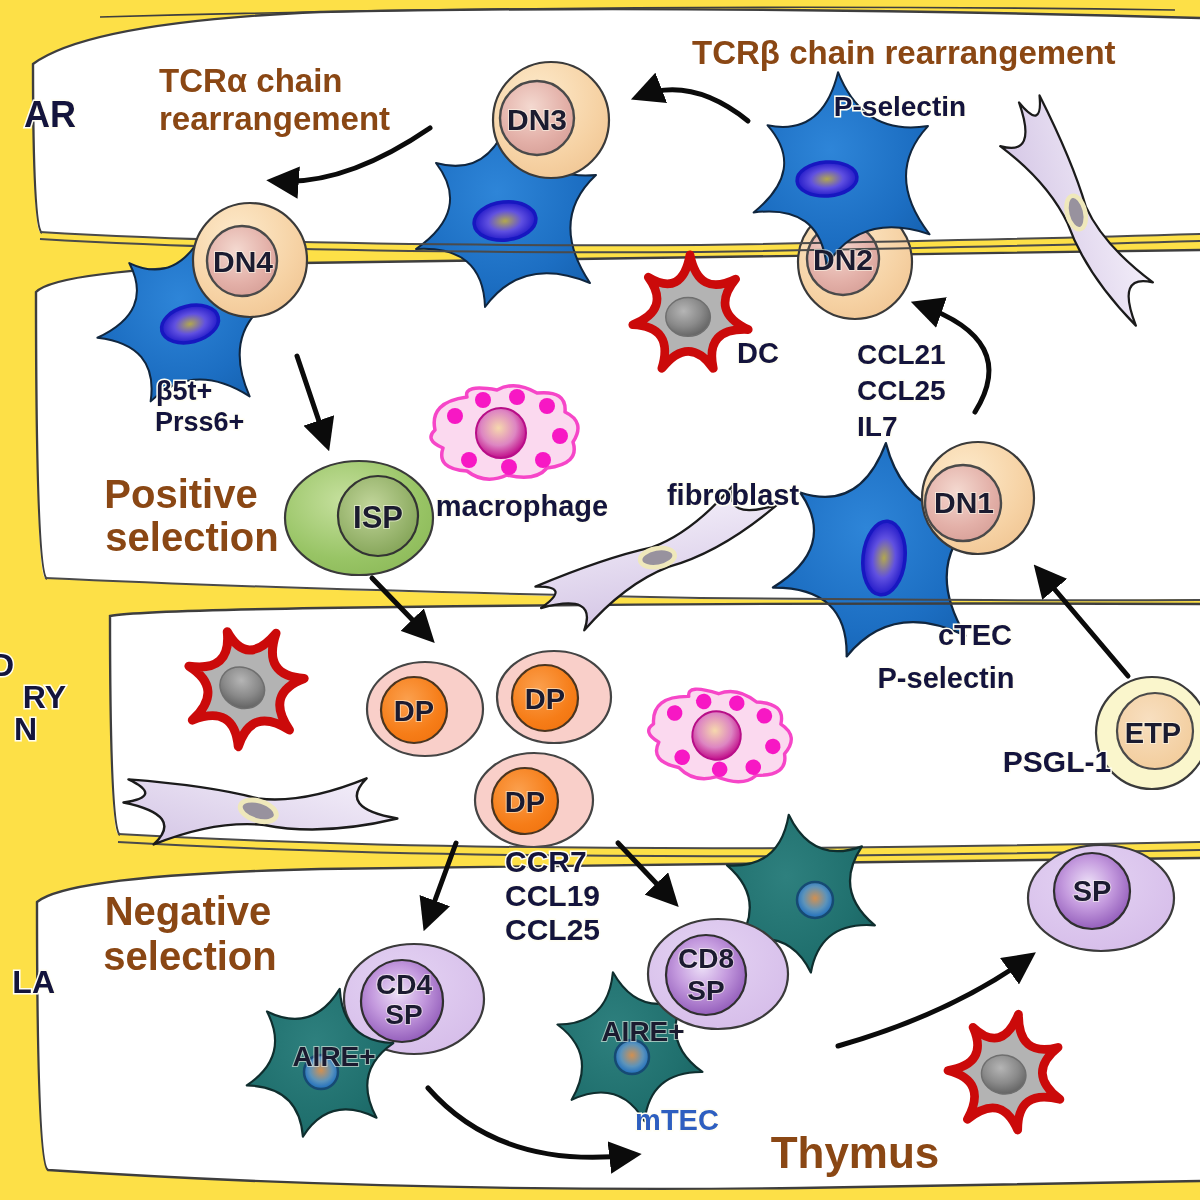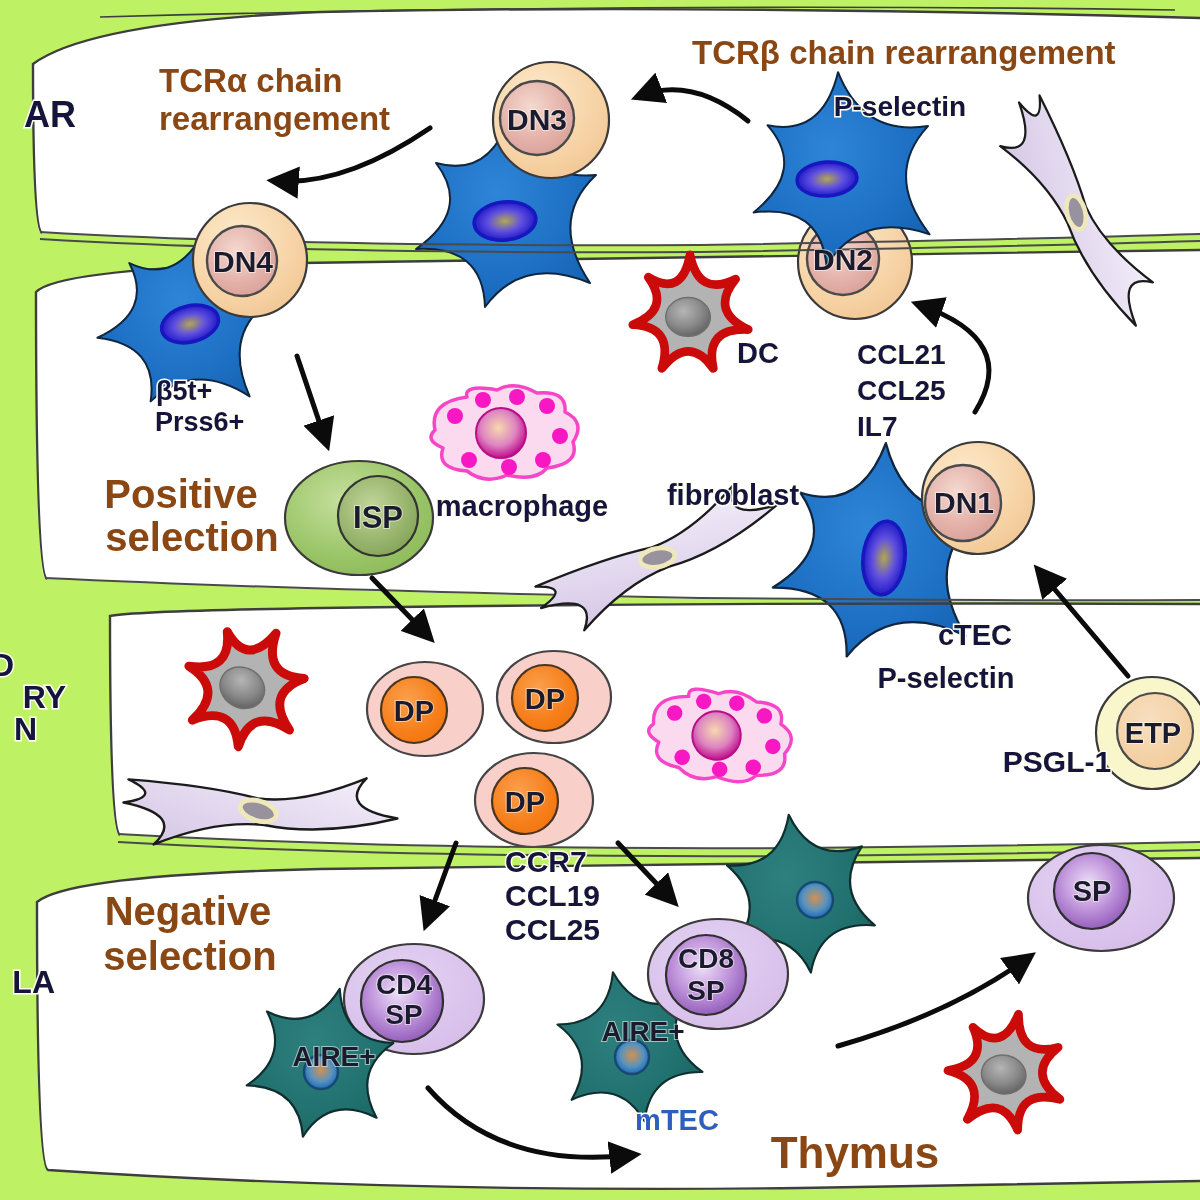--- a/index.html
+++ b/index.html
@@ -1,16 +1,16 @@
 <!DOCTYPE html>
 <html><head>
 <meta charset="utf-8">
 <style>
   html,body{margin:0;padding:0;background:#ffffff;}
-  #canvas{position:relative;width:1200px;height:1200px;background:#bef264;overflow:hidden;}
+  #canvas{position:relative;width:1200px;height:1200px;background:#fde047;overflow:hidden;}
   svg{display:block;}
   text{font-family:"Liberation Sans","DejaVu Sans",sans-serif;font-weight:bold;}
   .tb{fill:#8a4714;paint-order:stroke;stroke:#ffffff;stroke-width:2px;}
   .tn{fill:#14143c;paint-order:stroke;stroke:#fffef2;stroke-width:3px;}
   .tn2{fill:#2e5fc0;paint-order:stroke;stroke:#fffef2;stroke-width:3px;}
   .tc{fill:#1b1b30;paint-order:stroke;stroke:rgba(255,255,240,0.55);stroke-width:2px;}
   .band{fill:#ffffff;stroke:none;}
   .bline{fill:none;stroke:#3e3e3e;stroke-width:2.4;}
   .oline{fill:none;stroke:#4a4a4a;stroke-width:2;}
   .arrow{fill:none;stroke:#0b0b0b;stroke-width:5;stroke-linecap:round;}

